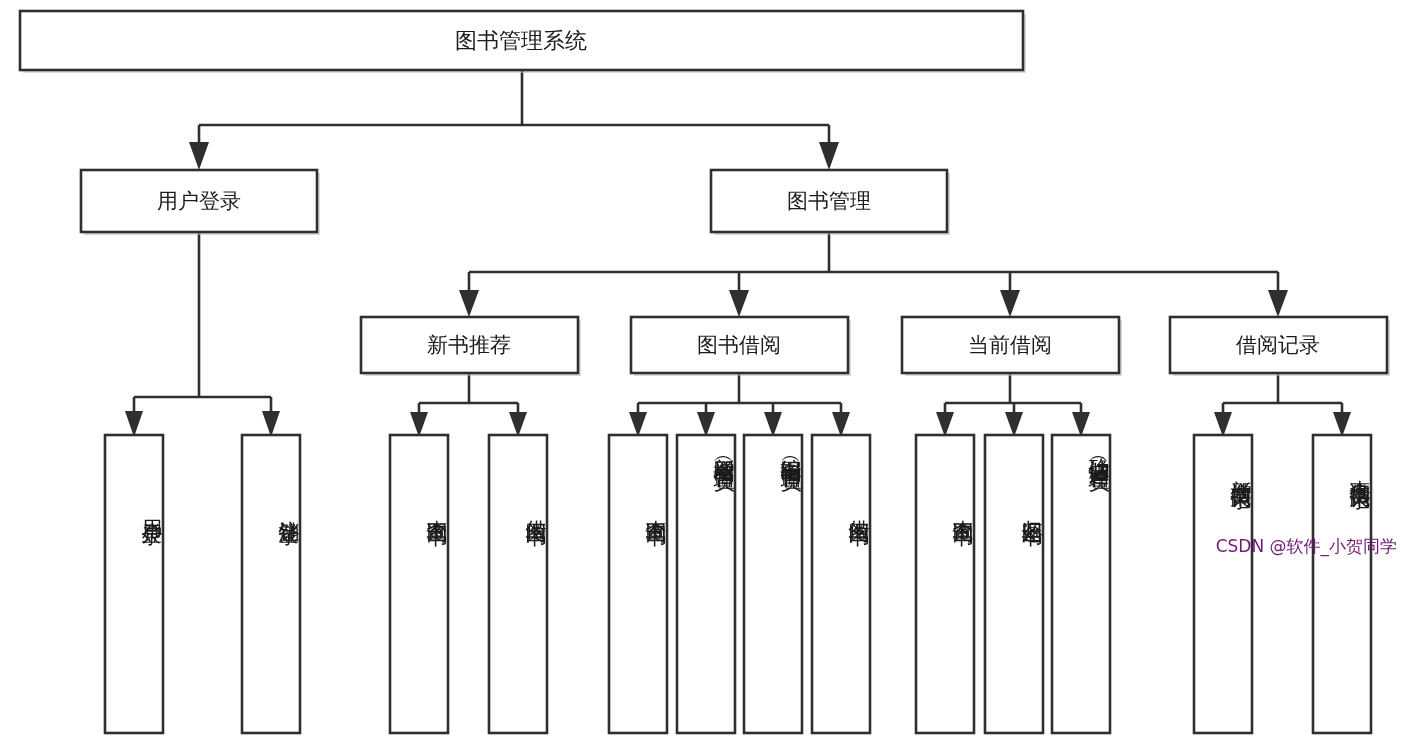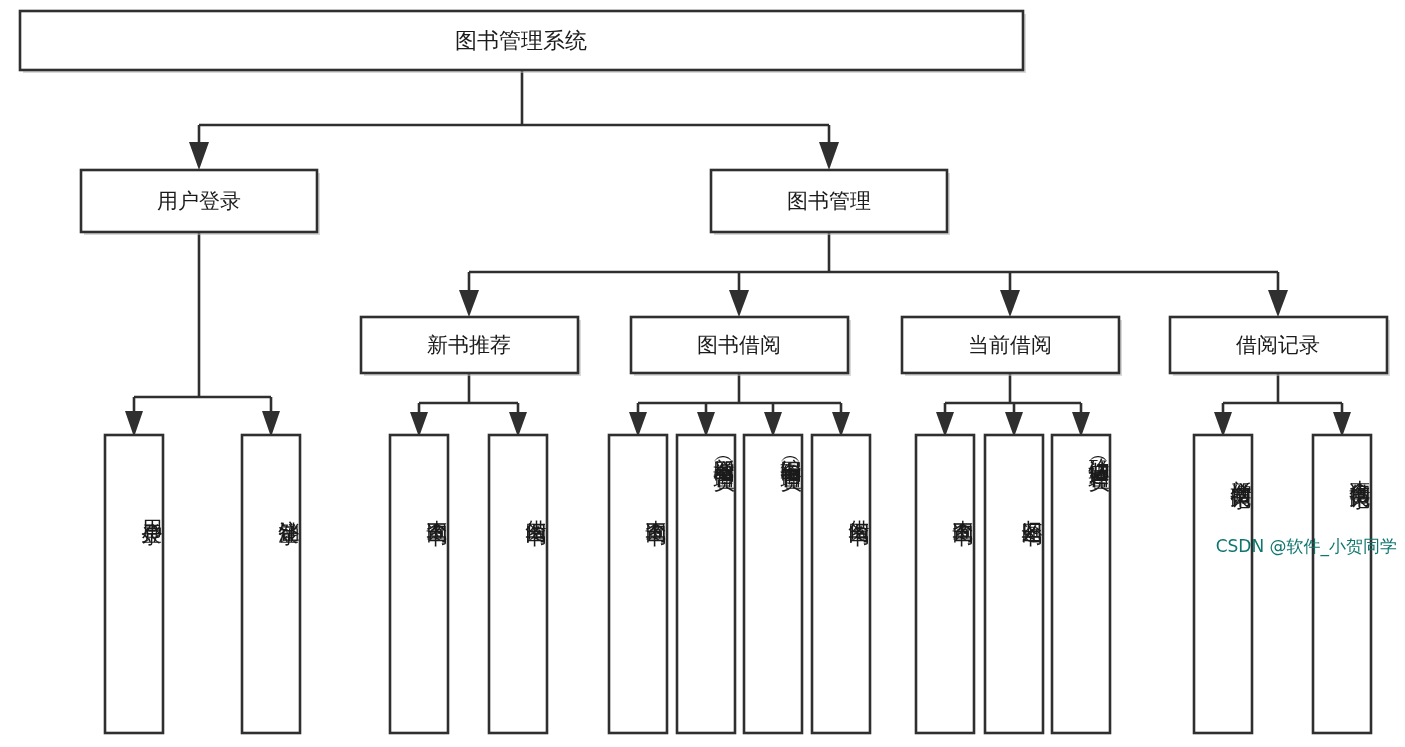--- a/index.html
+++ b/index.html
@@ -70,21 +70,21 @@
     text-align: center;
     white-space: nowrap;
     pointer-events: none;
   }
   .watermark {
     position: absolute;
     right: 8px;
     bottom: 4px;
     font-family: "DejaVu Sans", "Liberation Sans", sans-serif;
     font-size: 17px;
-    color: #0f766e;
+    color: #701a75;
     white-space: nowrap;
   }
 </style>
 </head>
 <body>
 
 <div id="diagram-root">
 
   <svg id="tree-svg" viewBox="0 0 1405 747">
     <defs>

